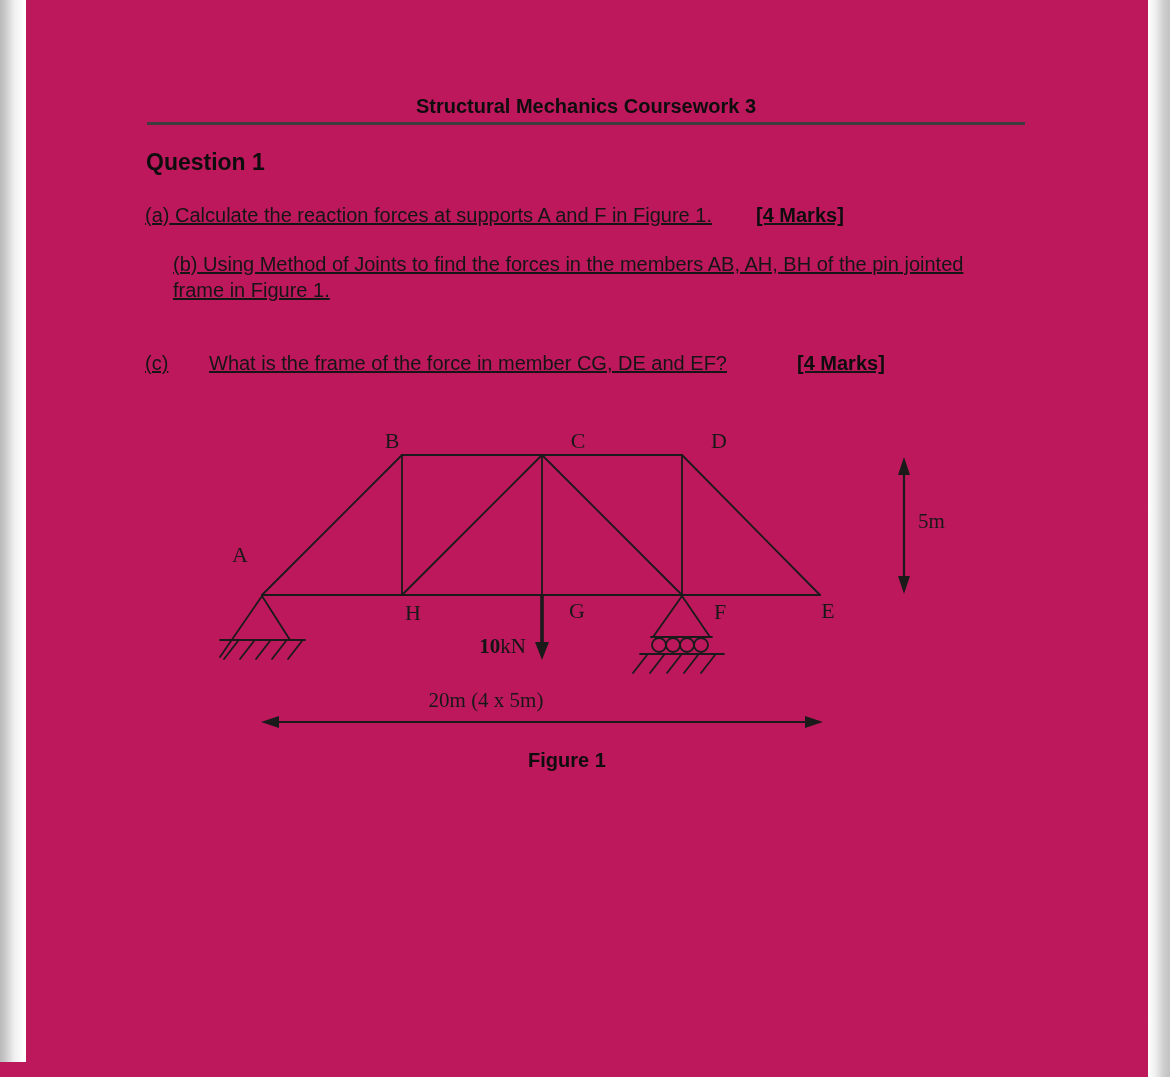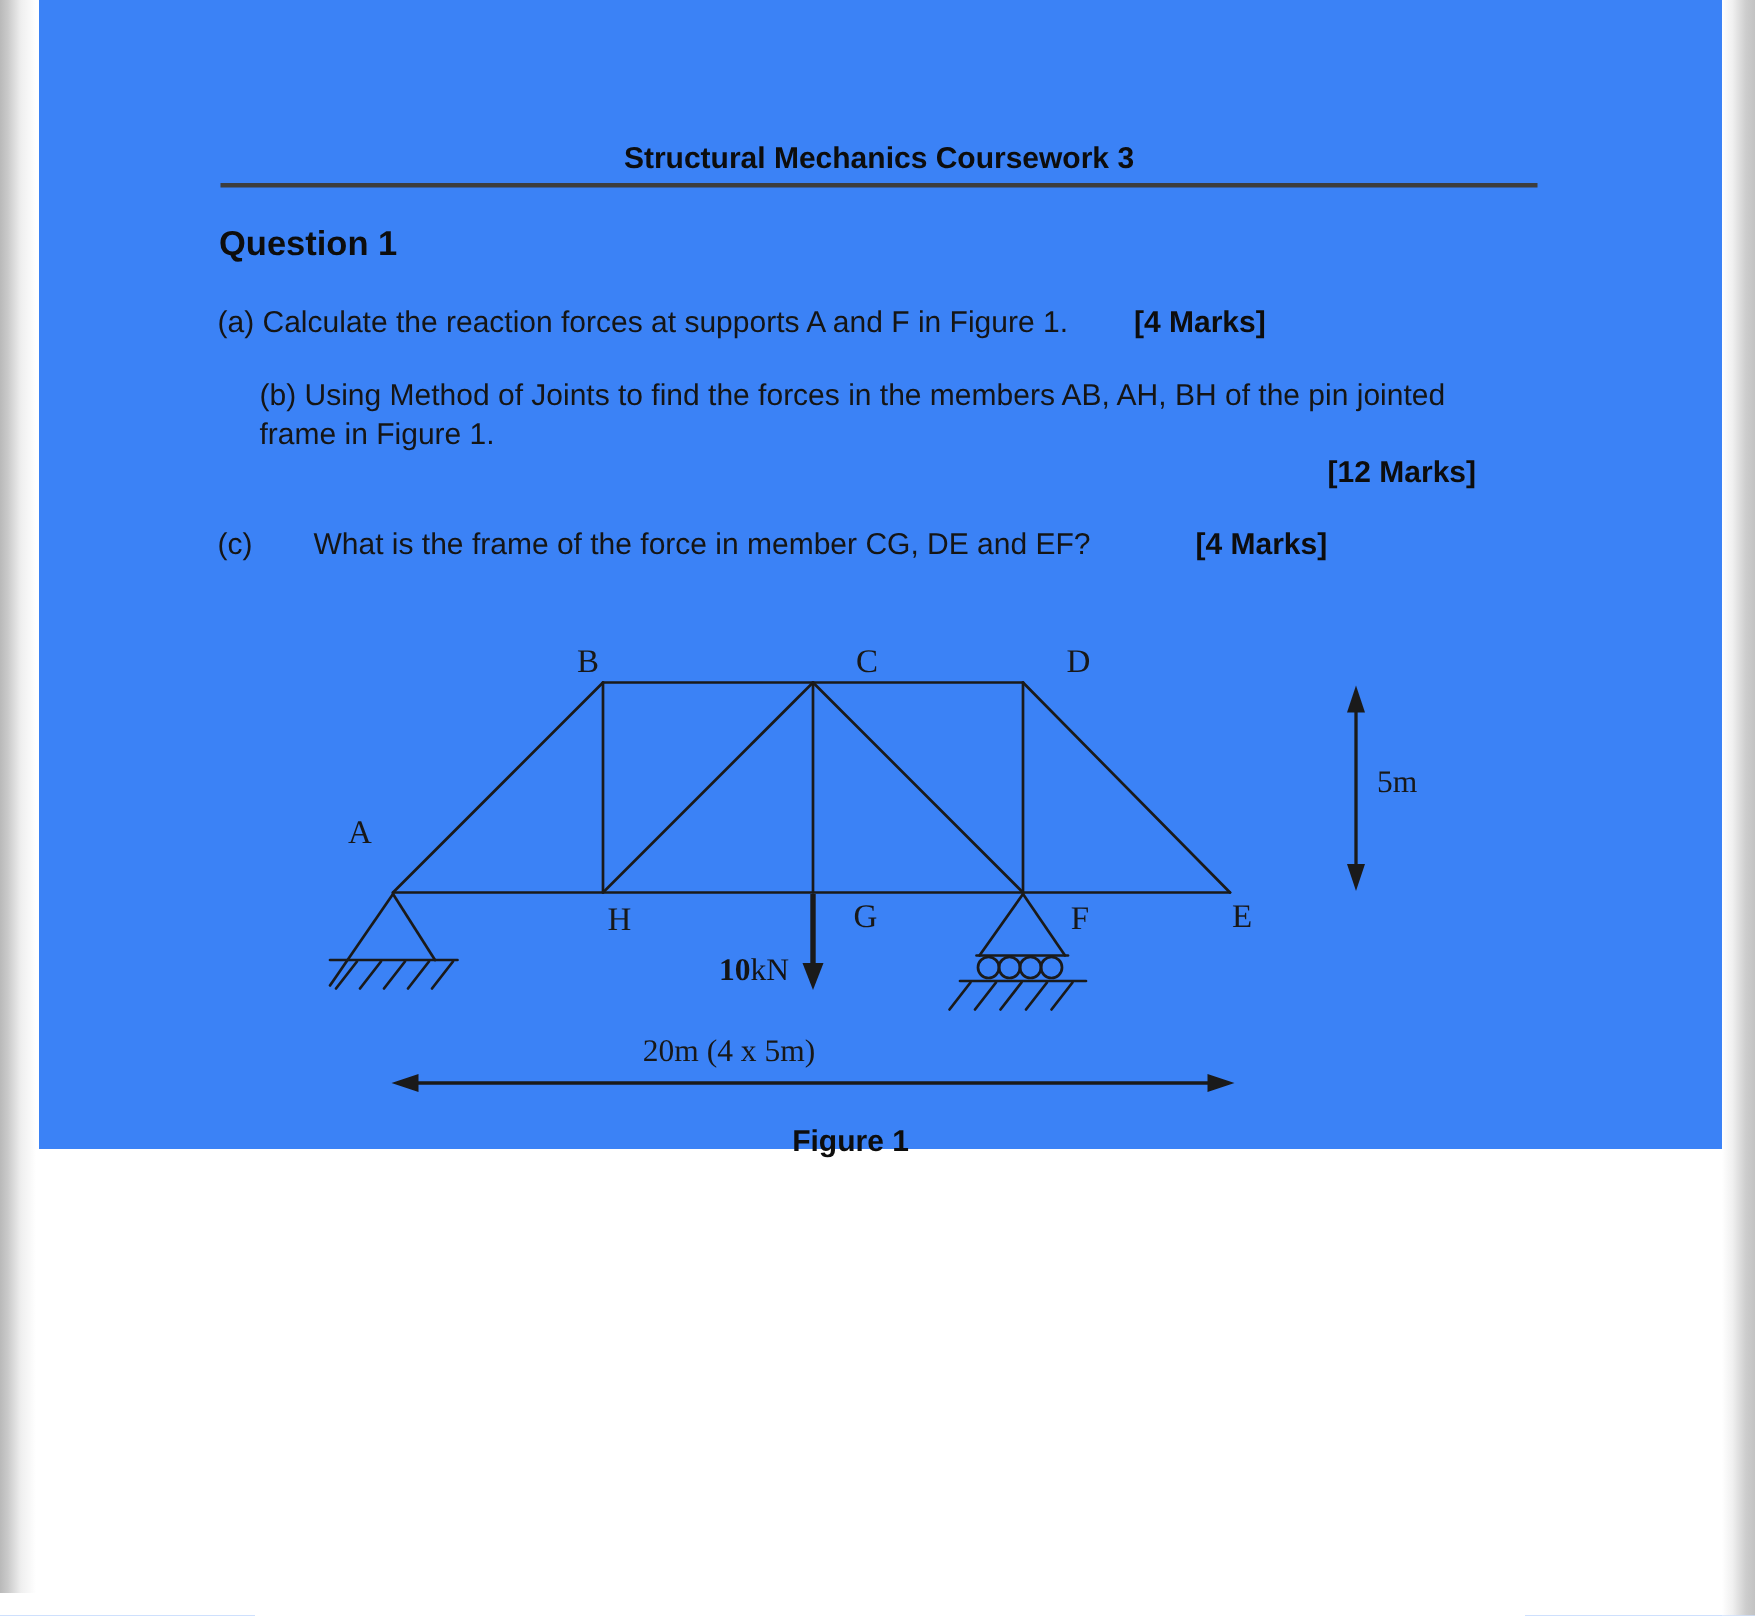--- a/index.html
+++ b/index.html
@@ -7,22 +7,22 @@
     padding: 0;
     background: #ffffff;
     width: 1170px;
     height: 1077px;
     overflow: hidden;
     font-family: "Liberation Sans", sans-serif;
   }
   .page {
     position: relative;
     width: 1170px;
-    height: 766px;
-    background: #3b82f6;
+    height: 1077px;
+    background: #be185d;
     color: #111111;
   }
   .edge-left {
     position: absolute;
     left: 0; top: 0;
     width: 26px; height: 1062px;
     background: linear-gradient(to right, #b9b9b9 0px, #c9c9c9 5px, #efefef 14px, #ffffff 24px);
   }
   .edge-right {
     position: absolute;
@@ -51,20 +51,21 @@
     left: 146px; top: 148px;
     font-size: 23px;
     font-weight: bold;
     color: #0d0d0d;
     line-height: 28px;
   }
   .body-text {
     font-size: 20px;
     line-height: 26px;
     color: #151515;
+    text-decoration: underline;
   }
   .part-a {
     position: absolute;
     left: 145px; top: 202px;
     white-space: nowrap;
   }
   .part-a .marks { margin-left: 44px; }
   .part-b {
     position: absolute;
     left: 145px; top: 251px;
@@ -129,21 +130,20 @@
 
   <div class="doc-title">Structural Mechanics Coursework 3</div>
   <div class="title-rule"></div>
 
   <div class="q-heading">Question 1</div>
 
   <div class="body-text part-a"><span>(a)</span> <span>Calculate the reaction forces at supports A and F in Figure 1.</span><span class="marks">[4 Marks]</span></div>
 
   <div class="body-text part-b"><span>(b)</span> <span>Using Method of Joints to find the forces in the members AB, AH, BH of the pin jointed frame in Figure 1.</span></div>
 
-  <div class="body-text part-b-marks"><span class="marks">[12 Marks]</span></div>
 
   <div class="body-text part-c">
       <span class="c-label">(c)</span>
       <span>What is the frame of the force in member CG, DE and EF?</span>
       <span class="marks">[4 Marks]</span>
     </div>
 
   <div class="figure-wrap">
     <svg width="870" height="372" viewBox="0 0 870 372" xmlns="http://www.w3.org/2000/svg">
 

